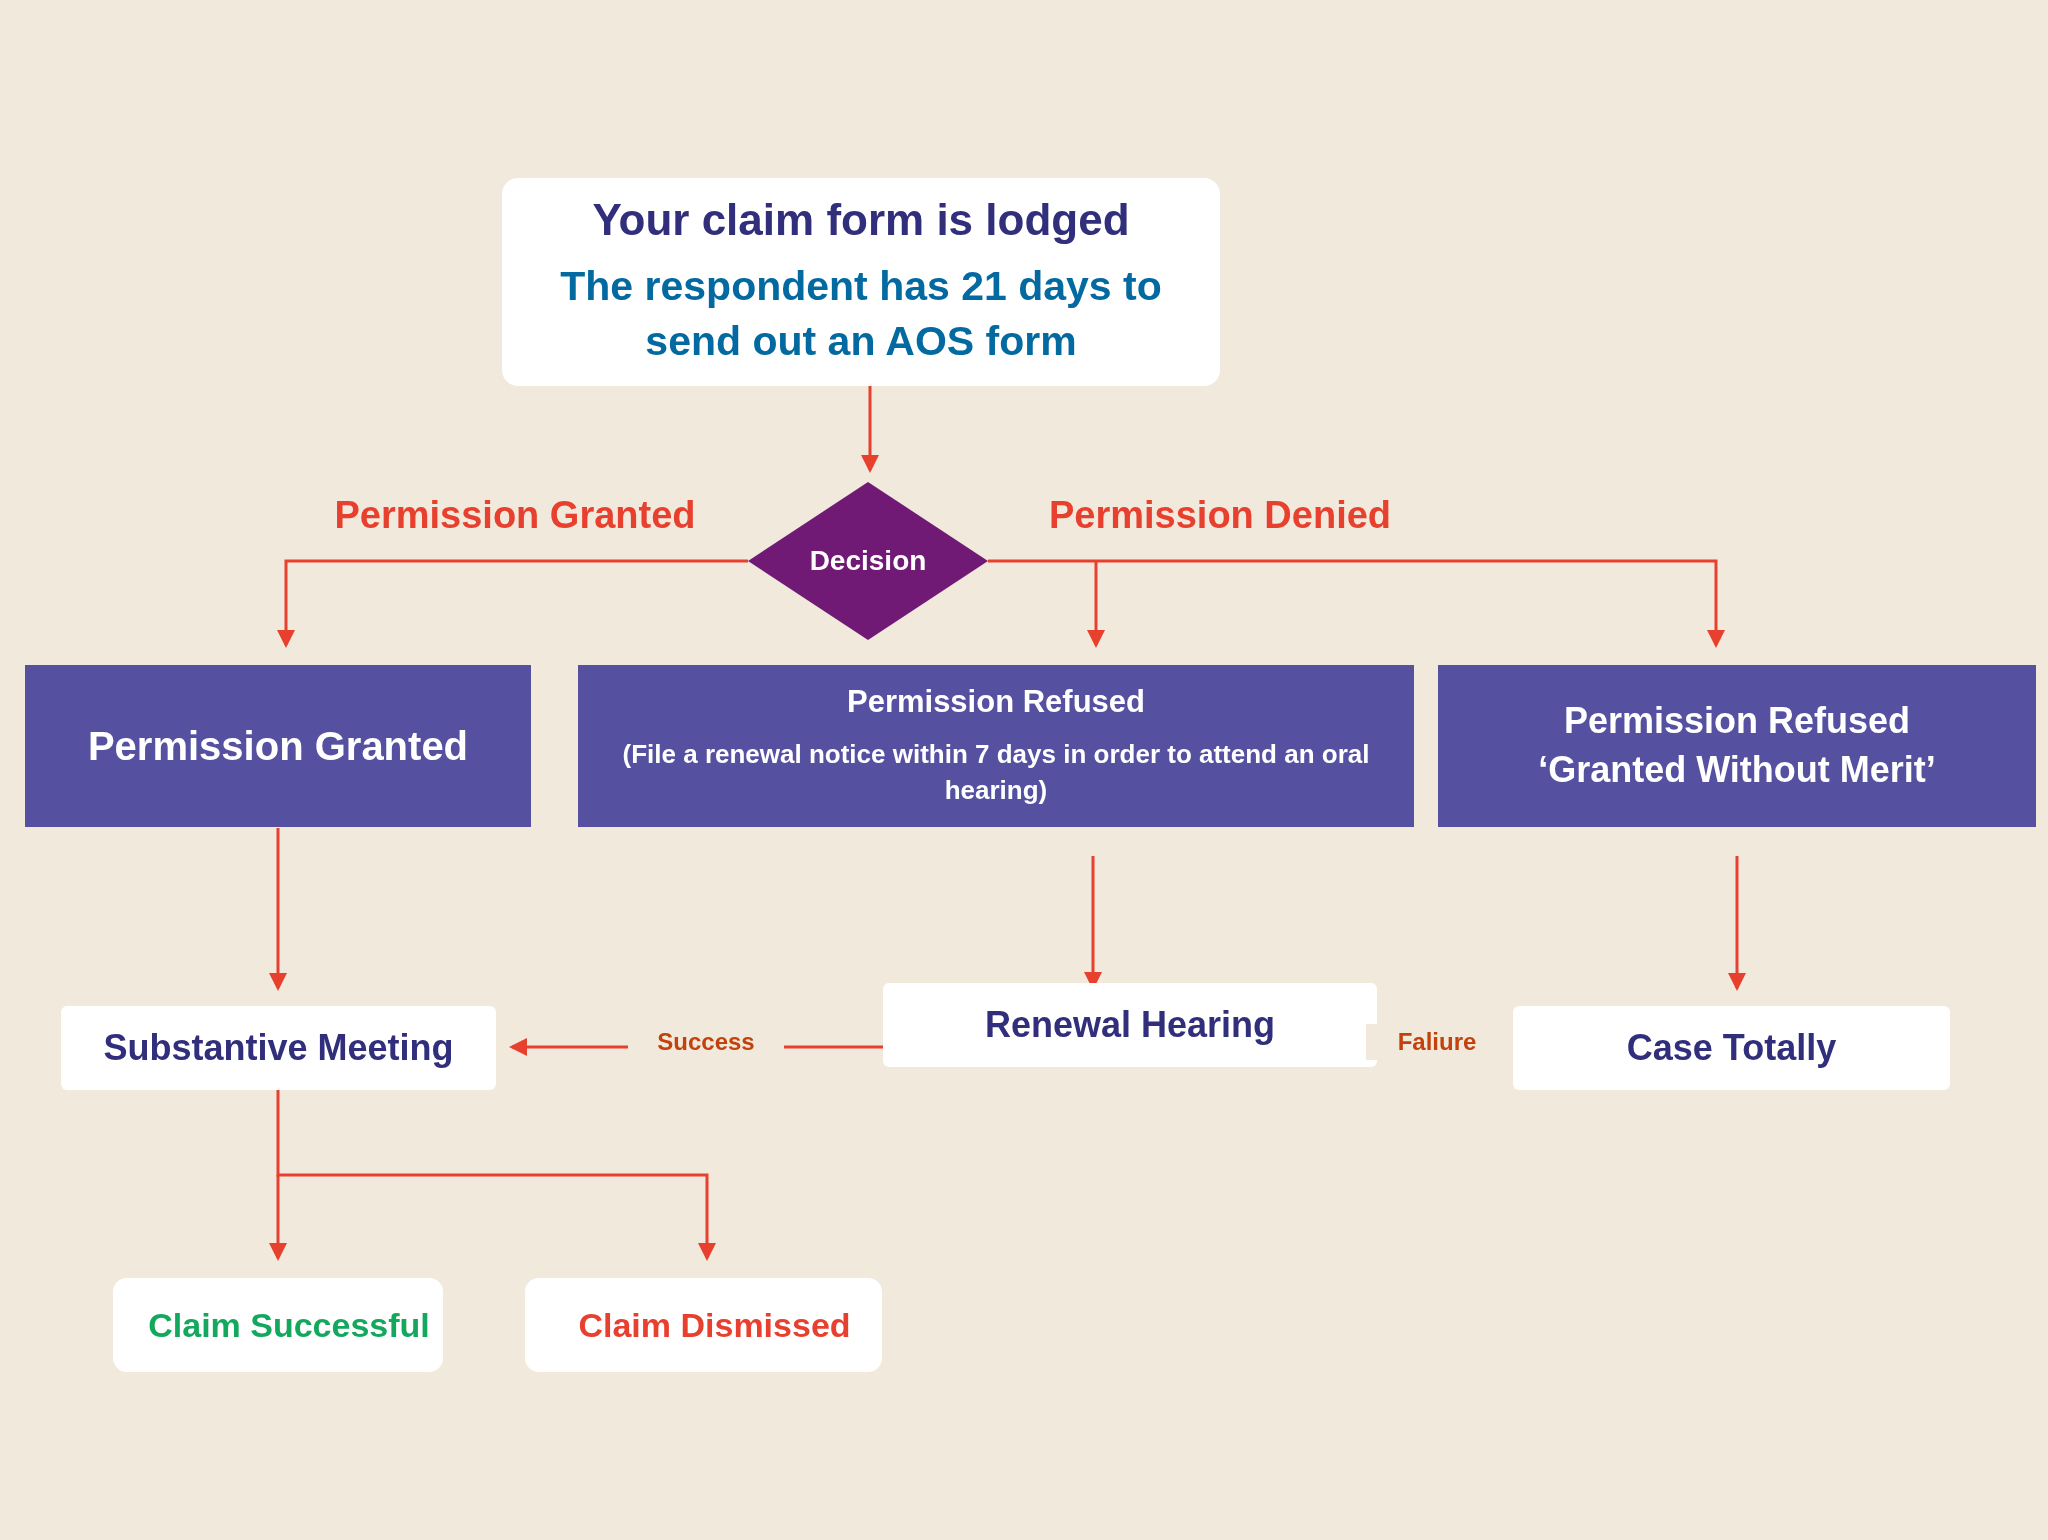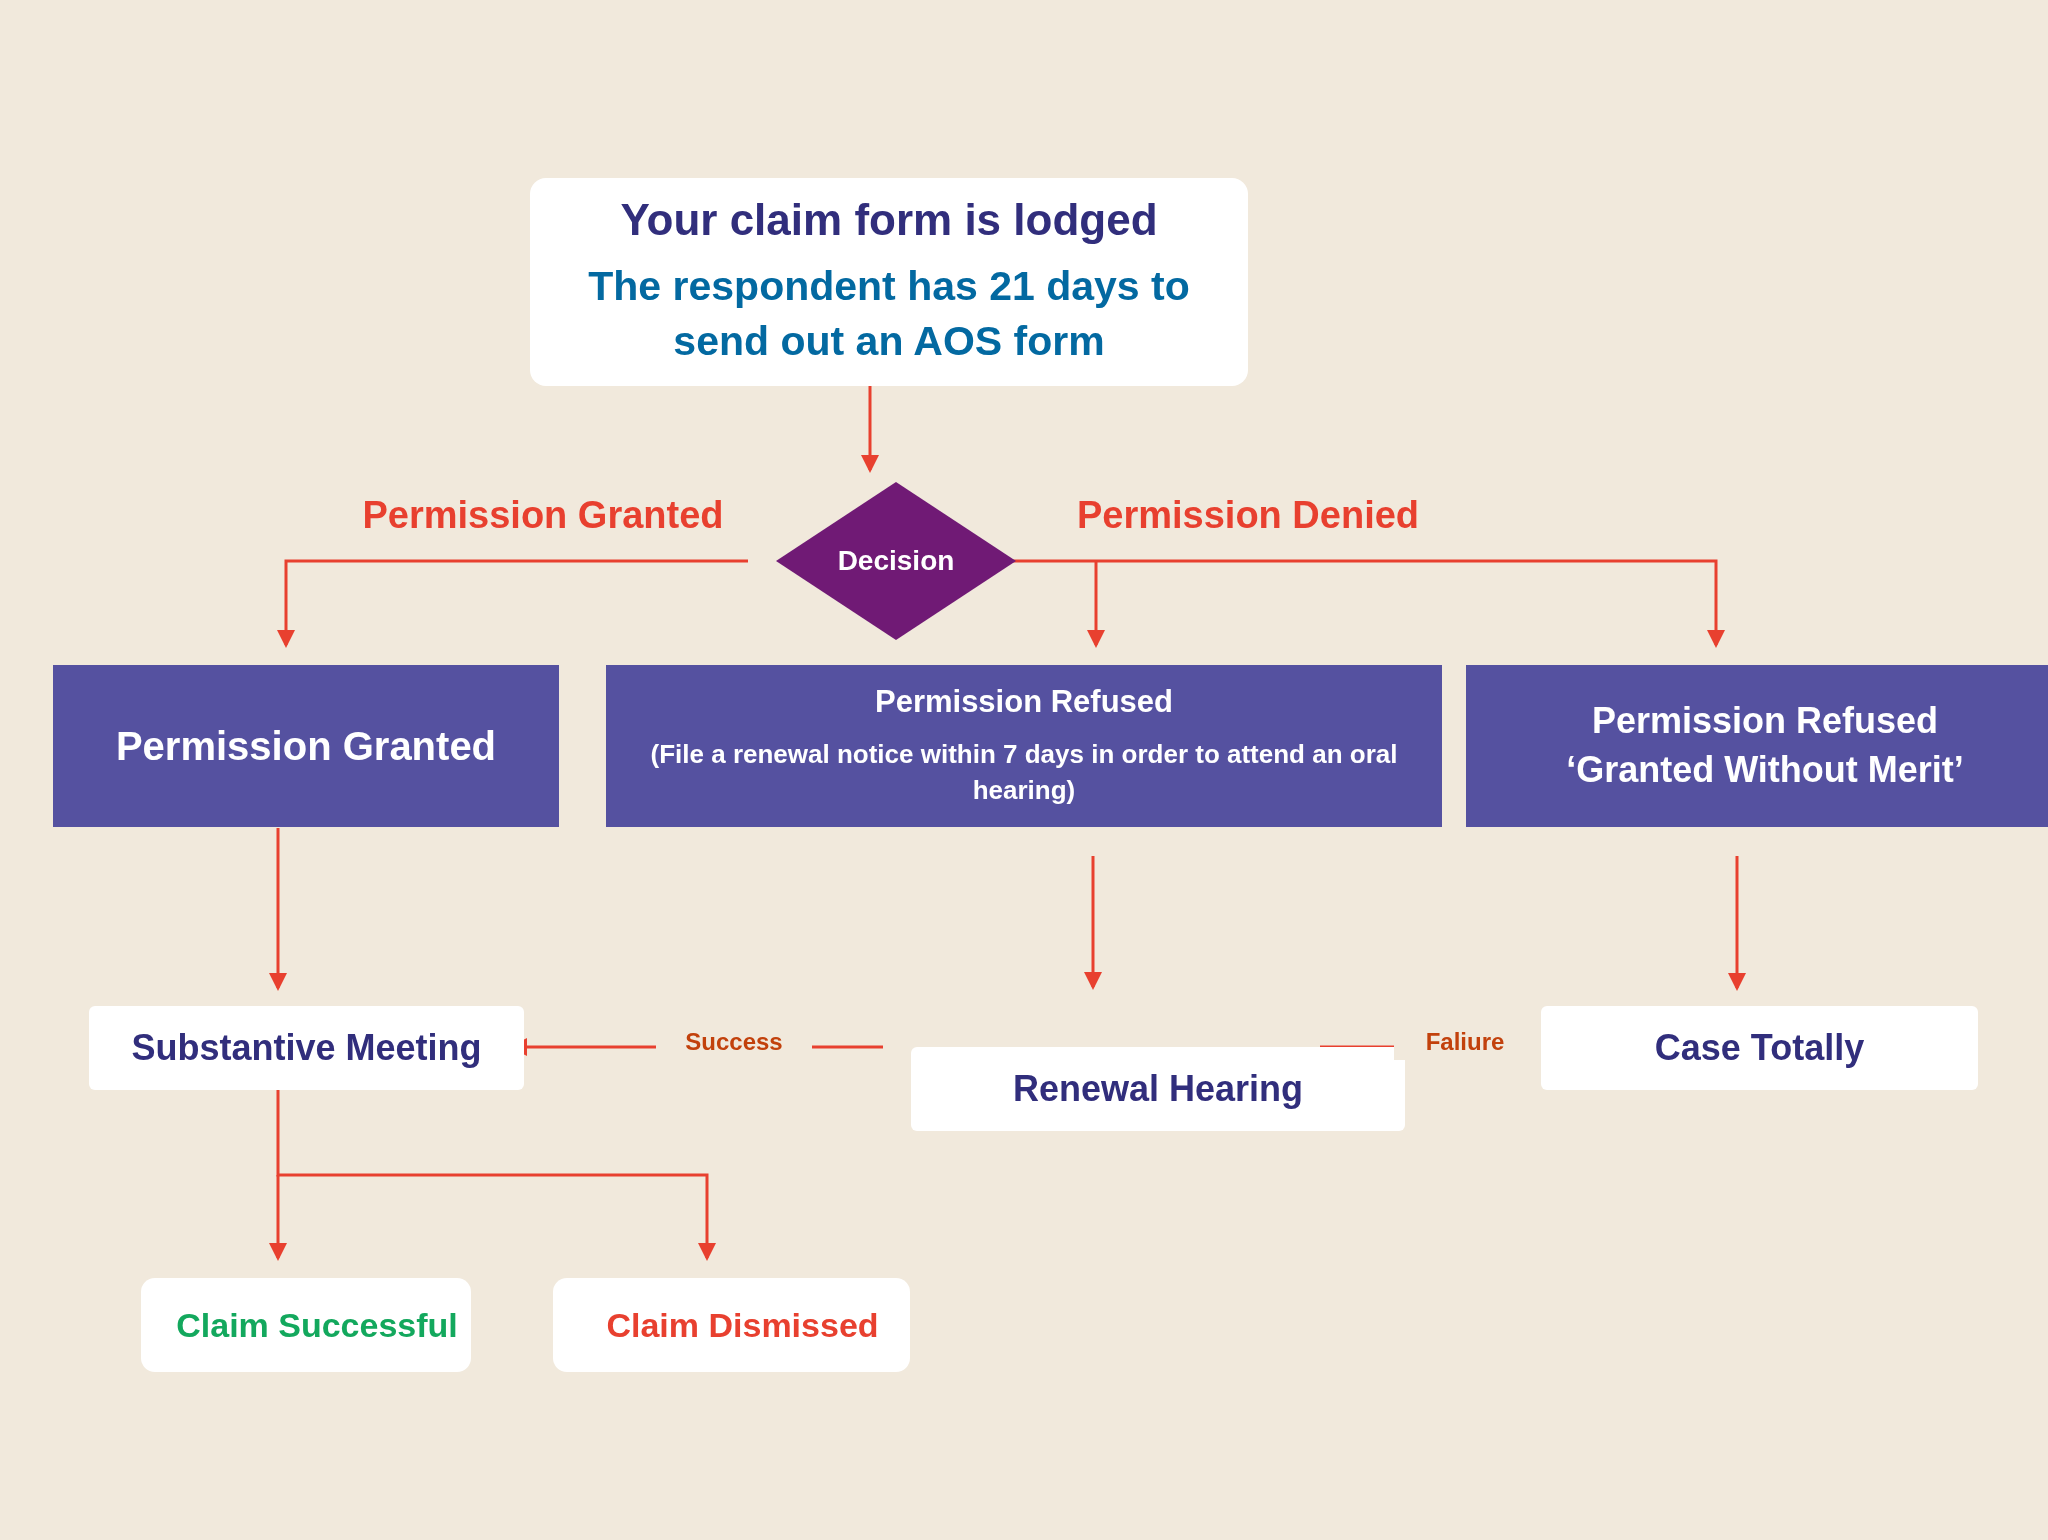--- a/index.html
+++ b/index.html
@@ -53,41 +53,41 @@
   
   #perm-granted-box{left:25px;top:665px;width:506px;height:162px;font-size:40px;font-weight:700;}
   #perm-refused-box{left:578px;top:665px;width:836px;height:162px;padding:0 30px;}
   #perm-refused-box .ptitle{font-size:31px;font-weight:700;margin-bottom:16px;}
   #perm-refused-box .psub{font-size:26px;font-weight:700;line-height:1.4;width:780px;}
   #perm-refused-twm-box{left:1438px;top:665px;width:598px;height:162px;font-size:36px;font-weight:700;line-height:1.35;}
 
   
   .mid-card{height:84px;font-size:36px;font-weight:700;color:#312e7c;border-radius:6px;}
   #substantive{left:61px;top:1006px;width:435px;}
-  #renewal{left:883px;top:1047px;width:494px;}
+  #renewal{left:883px;top:983px;width:494px;}
   #case-closed{left:1513px;top:1006px;width:437px;}
 
   
   .edge-label{
     position:absolute;
     background:#f1e9dc;
     color:#c2410c;font-size:24px;font-weight:700;
     text-align:center;
     padding:4px 10px;
   }
   #success-label{left:628px;top:1024px;width:136px;}
   #faliure-label{left:1366px;top:1024px;width:122px;}
 
   
   .bottom-card{height:94px;font-size:34px;font-weight:700;border-radius:14px;padding-left:22px;}
   #claim-successful{left:113px;top:1278px;width:330px;}
   #claim-dismissed{left:525px;top:1278px;width:357px;}
 
   #connectors{position:absolute;left:0;top:0;z-index:0;}
-  .node,.branch-label,.edge-label{z-index:1;margin-left:28px;}
+  .node,.branch-label,.edge-label{z-index:1;}
 </style>
 </head>
 <body>
 
 <div id="canvas">
 
   <svg id="connectors" width="2048" height="1540" viewBox="0 0 2048 1540">
     <defs>
       <marker id="arrow" markerWidth="7" markerHeight="7" refX="5" refY="3" orient="auto" markerUnits="strokeWidth">
         <path d="M0,0 L6,3 L0,6 z" fill="#e8402f"></path>

